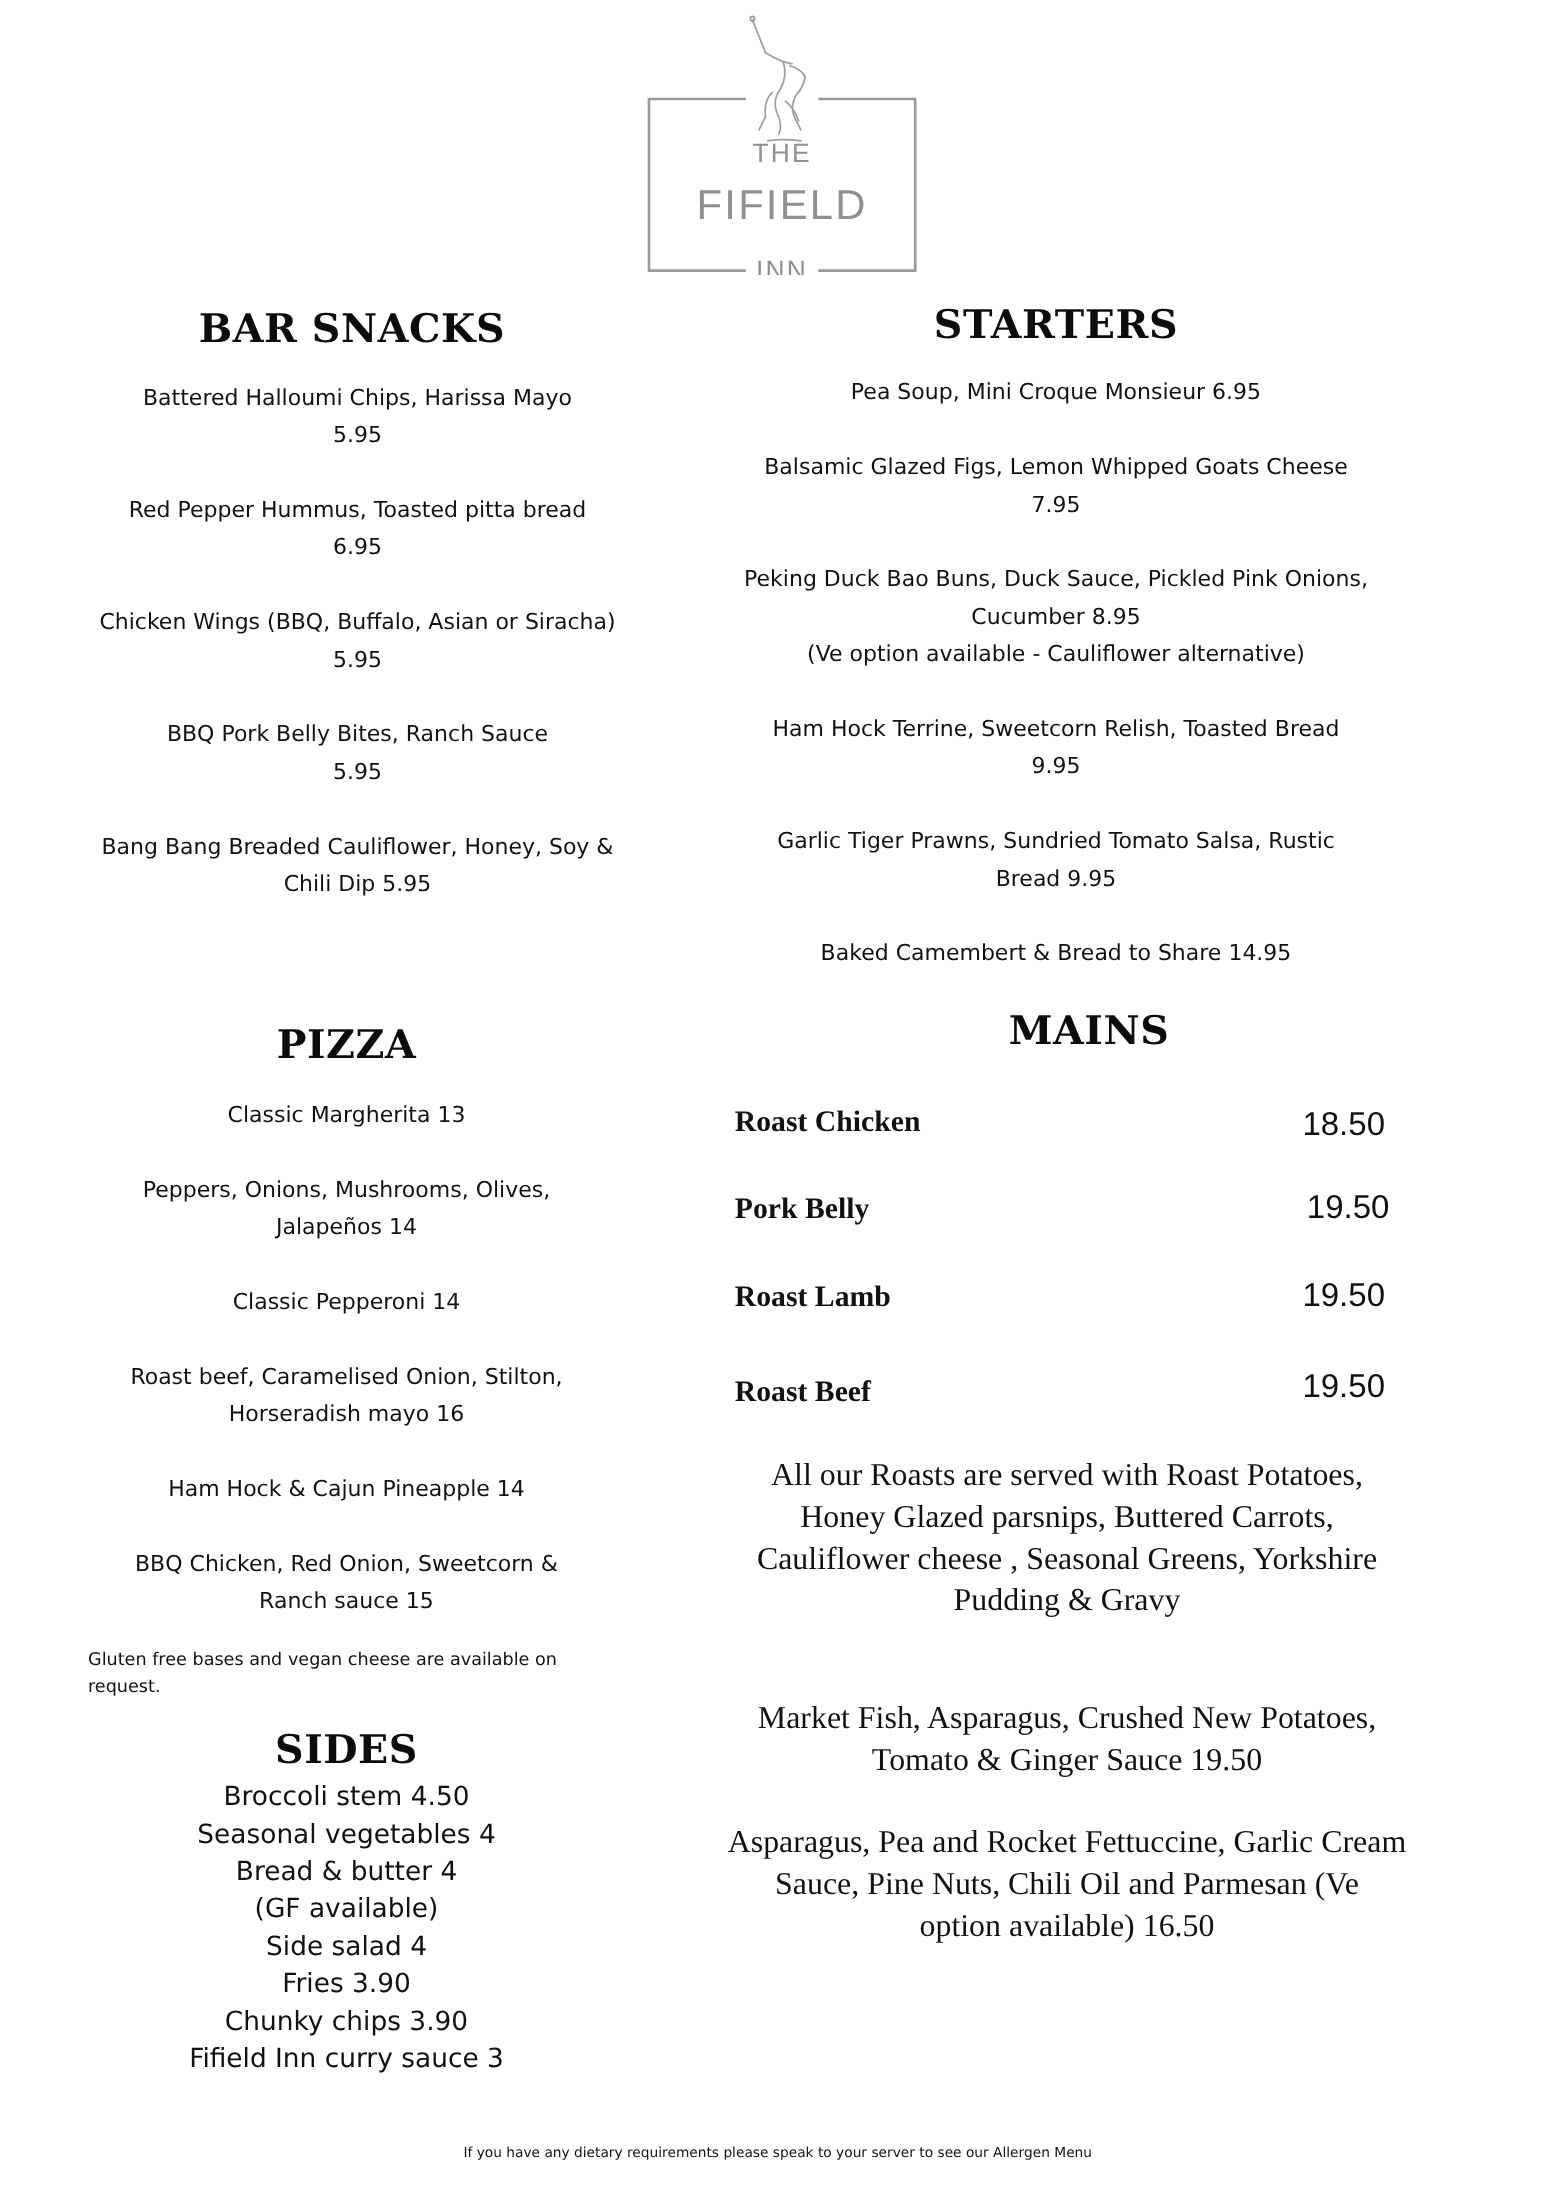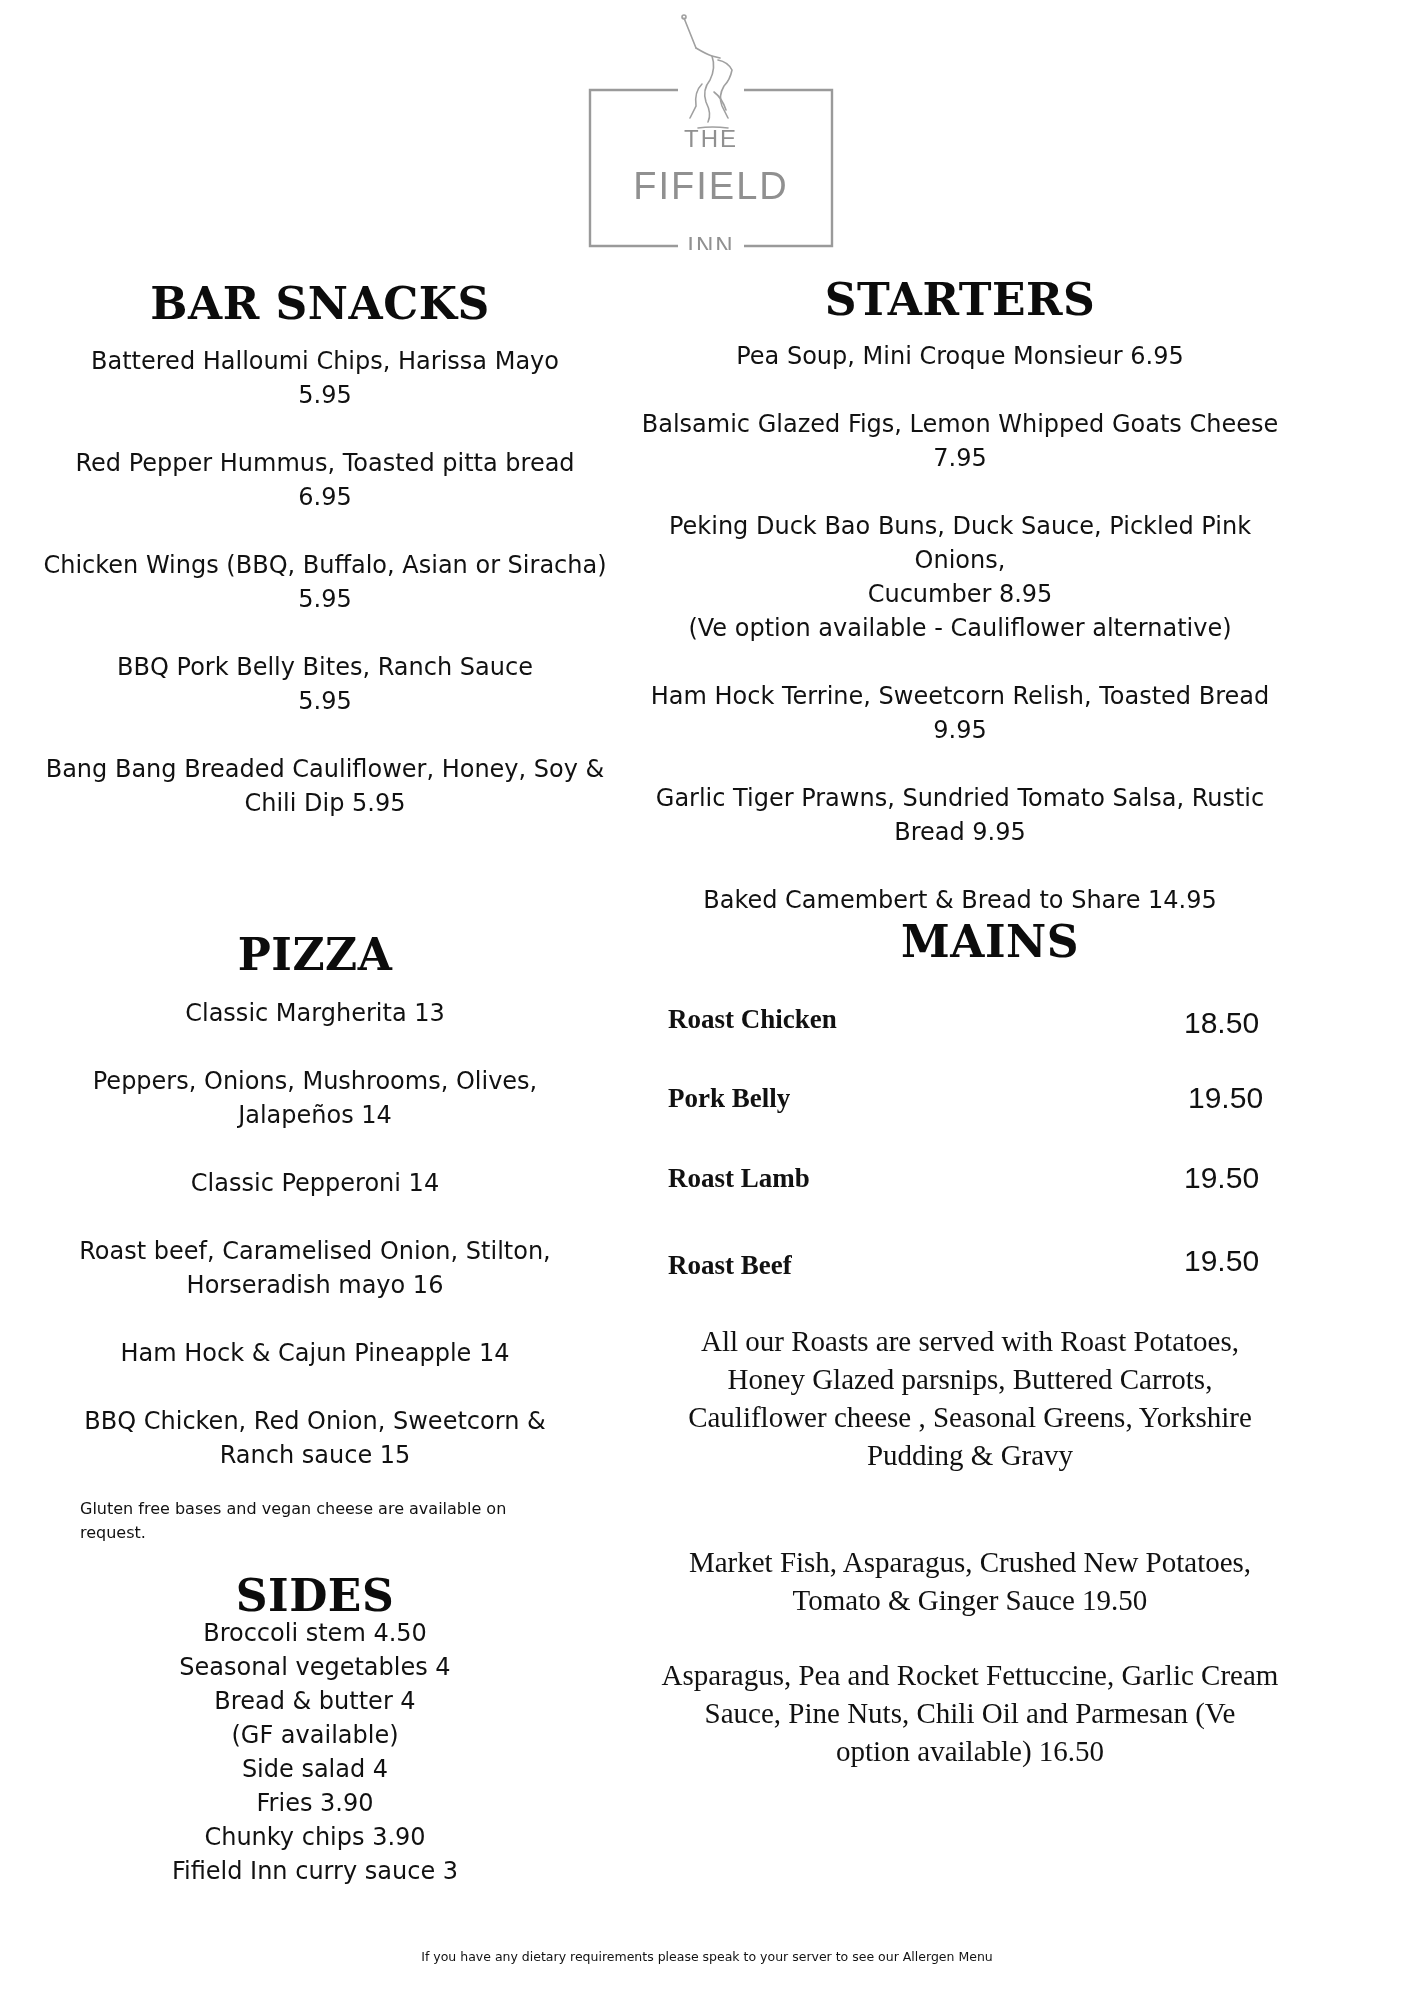--- a/index.html
+++ b/index.html
@@ -1,21 +1,21 @@
 <!DOCTYPE html>
 <html><head>
 <meta charset="utf-8">
 <style>
   html, body { margin: 0; padding: 0; background: #ffffff; }
   body { width: 1414px; height: 2000px; position: relative; overflow: hidden; color: #111; font-family: "DejaVu Sans", sans-serif; }
   .abs { position: absolute; }
   .logo { left: 588px; top: 10px; width: 246px; height: 240px; }
   .logo svg { width: 100%; height: 100%; }
-  .heading { font-family: "DejaVu Serif", serif; font-weight: bold; font-size: 44px; text-align: center; letter-spacing: 0.5px; color: #0c0c0c; }
-  .col { text-align: center; font-size: 24px; line-height: 34px; }
+  .heading { font-family: "DejaVu Serif", serif; font-weight: bold; font-size: 36px; text-align: center; letter-spacing: 0.5px; color: #0c0c0c; }
+  .col { text-align: center; font-size: 20px; line-height: 34px; }
   .item { margin: 0 0 34px 0; white-space: pre-line; }
   .item:last-child { margin-bottom: 0; }
   .note { font-size: 16px; line-height: 24px; text-align: left; white-space: pre-line; }
   .sides { font-size: 24px; line-height: 34px; text-align: center; }
   .sides div { white-space: nowrap; }
   .serif-text { font-family: "Liberation Serif", serif; font-size: 29px; line-height: 38px; text-align: center; white-space: pre-line; margin-top: 16px; }
   .main-row { position: absolute; left: 668px; width: 600px; height: 40px; }
   .main-name { position: absolute; left: 0; font-family: "Liberation Serif", serif; font-weight: bold; font-size: 27px; }
   .main-price { position: absolute; font-family: "Liberation Sans", sans-serif; font-size: 30px; }
   .footer { left: 0; width: 1414px; top: 1949px; text-align: center; font-size: 12.5px; }

